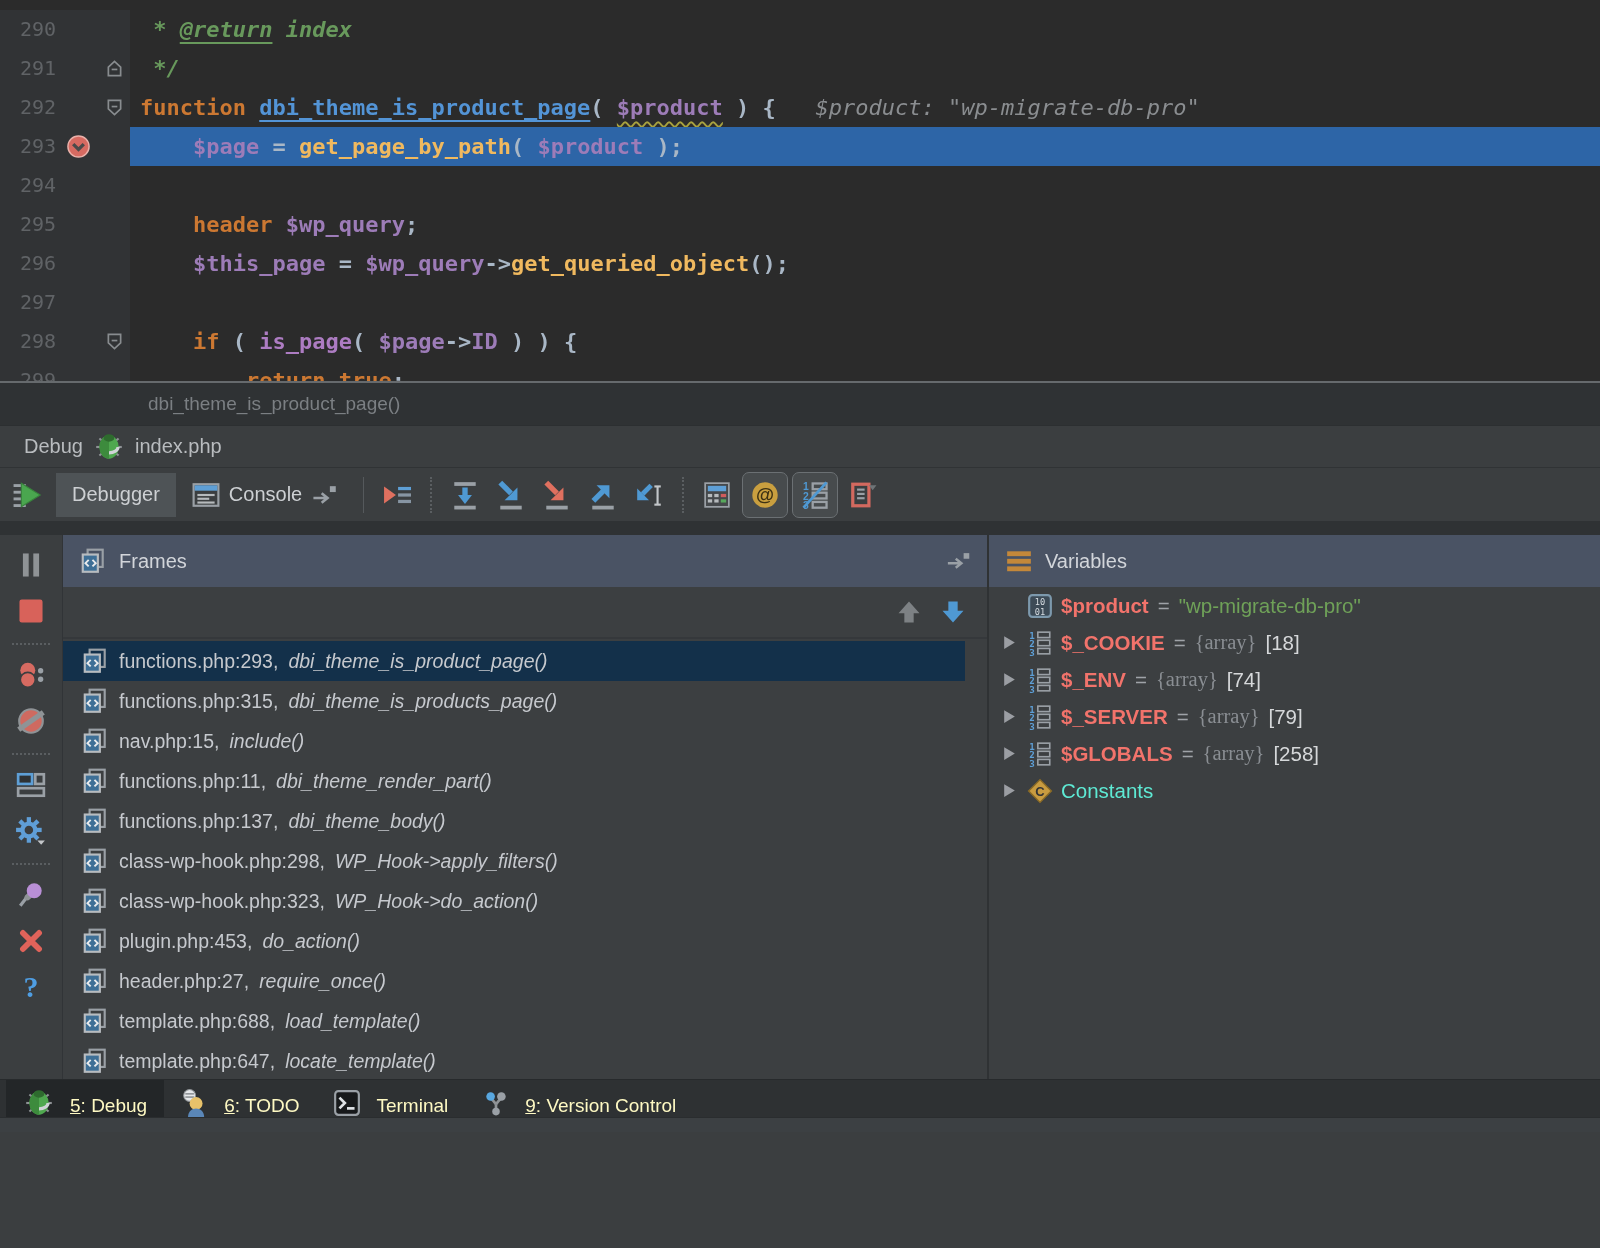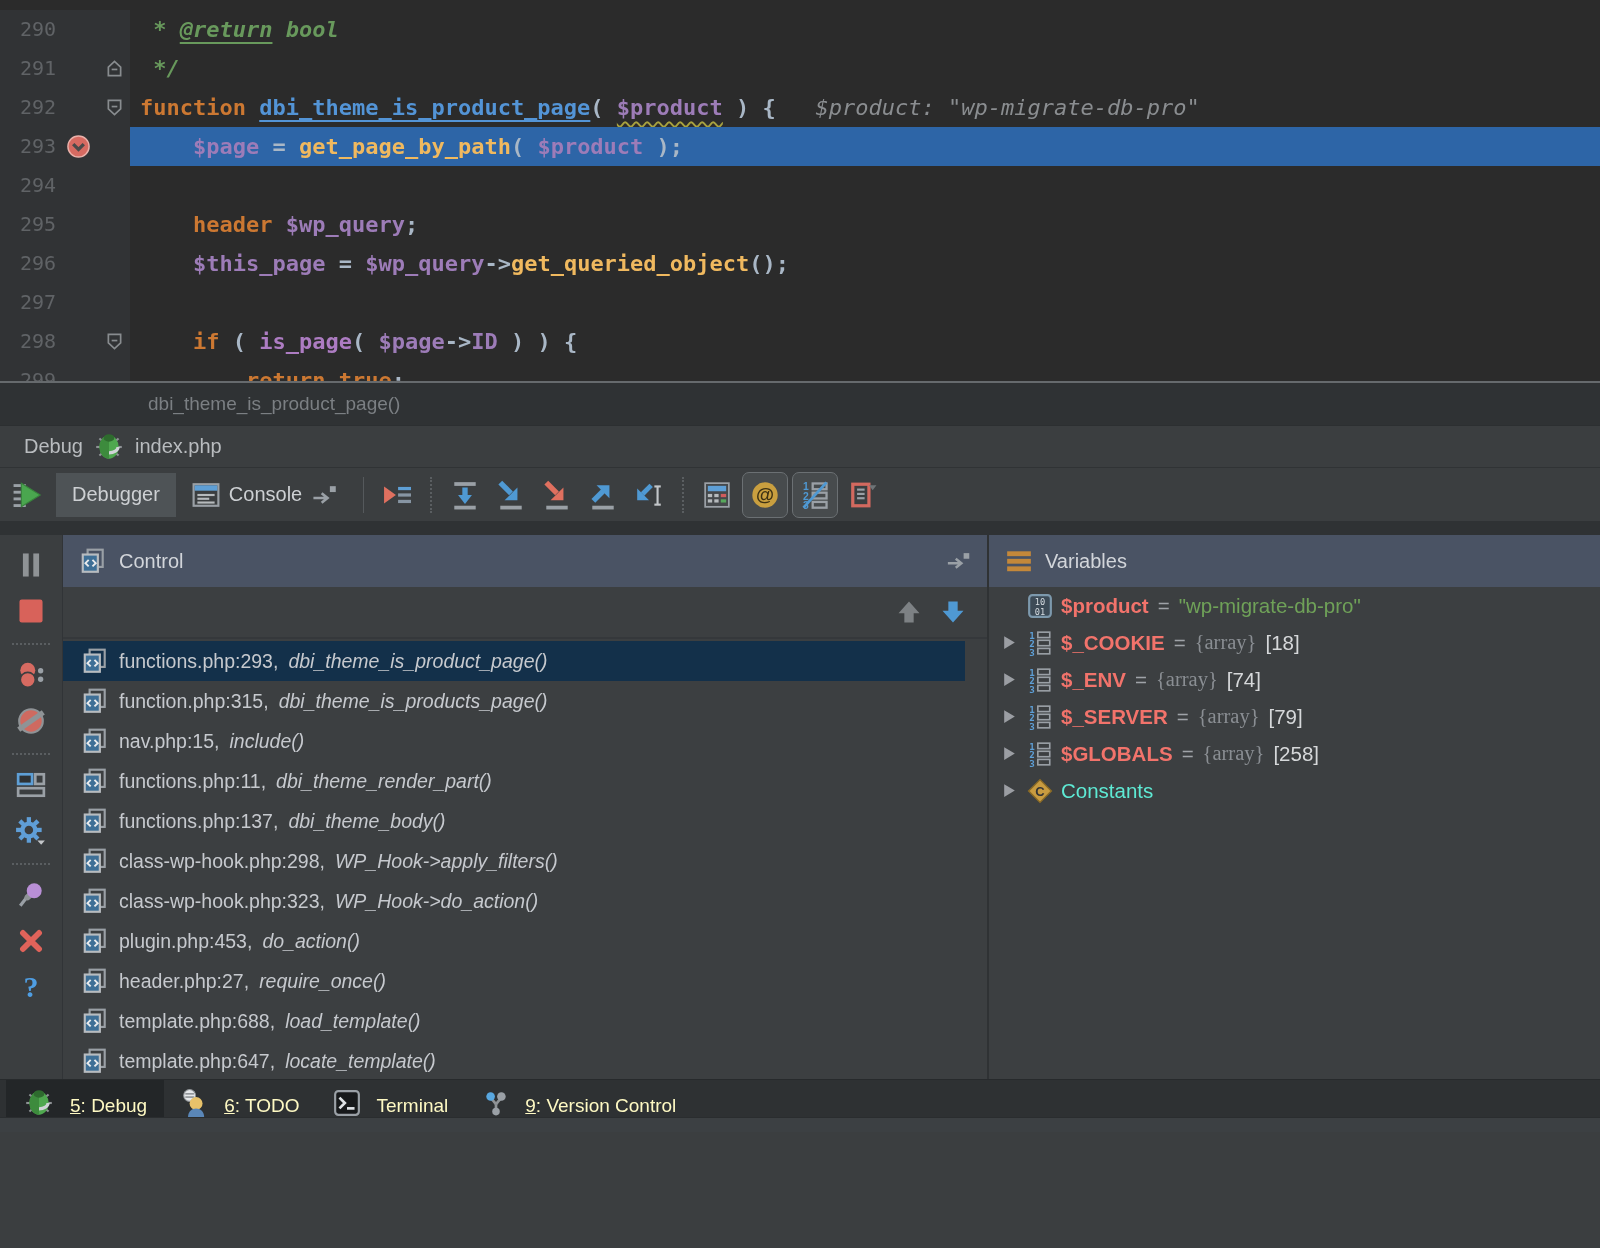--- a/index.html
+++ b/index.html
@@ -82,21 +82,21 @@
   .btab { display:flex; align-items:flex-end; gap:15px; padding:0 17px; color:#fef9c3; font-size:19px; }
   .btab.active { background:#232628; }
   .mn { text-decoration:underline; }
   .status-strip { height:15px; background:#3c4043; border-top:1px solid #2a2d2f; }
 </style>
 </head>
 <body>
 
 <div class="editor">
   <div>
-      <div class="line"><div class="gutter"><span class="num">290</span><span class="bpcell"></span><span class="foldcell"></span></div><div class="codecell"><span class="tk-doc"> * </span><span class="tk-doctag">@return</span><span class="tk-doc"> bool</span></div></div>
+      <div class="line"><div class="gutter"><span class="num">290</span><span class="bpcell"></span><span class="foldcell"></span></div><div class="codecell"><span class="tk-doc"> * </span><span class="tk-doctag">@return</span><span class="tk-doc"> index</span></div></div>
       <div class="line"><div class="gutter"><span class="num">291</span><span class="bpcell"></span><span class="foldcell"><svg width="17" height="19" viewBox="0 0 18 20">
               <path d="M2.5 17.5h13v-9L9 2.5l-6.5 6z" fill="none" stroke="#888c8f" stroke-width="1.8"></path>
               <line x1="6" y1="11" x2="12" y2="11" stroke="#888c8f" stroke-width="1.8"></line>
             </svg></span></div><div class="codecell"><span class="tk-doc"> */</span></div></div>
       <div class="line"><div class="gutter"><span class="num">292</span><span class="bpcell"></span><span class="foldcell"><svg width="17" height="19" viewBox="0 0 18 20">
               <path d="M2.5 2.5h13v9L9 17.5l-6.5-6z" fill="none" stroke="#888c8f" stroke-width="1.8"></path>
               <line x1="6" y1="9" x2="12" y2="9" stroke="#888c8f" stroke-width="1.8"></line>
             </svg></span></div><div class="codecell"><span class="tk-kw">function </span><span class="tk-fndecl">dbi_theme_is_product_page</span><span class="tk-punc">( </span><span class="tk-param">$product</span><span class="tk-punc"> ) {</span><span class="tk-hint">   $product: "wp-migrate-db-pro"</span></div></div>
       <div class="line hl"><div class="gutter"><span class="num">293</span><span class="bpcell"><svg width="25" height="25" viewBox="0 0 26 26">
               <circle cx="13" cy="13" r="11" fill="#d66a61" stroke="#e9b0a9" stroke-width="1.5"></circle>
@@ -401,21 +401,21 @@
 
   <div class="frames-panel">
     <div class="panel-header">
       <span class="ic">
           <svg width="28" height="28" viewBox="0 0 26 26">
             <rect x="8" y="2.5" width="14" height="16" fill="none" stroke="#9aa0a6" stroke-width="2"></rect>
             <rect x="3.5" y="7" width="14" height="16" fill="#3e6f96" stroke="#b8bcc0" stroke-width="2"></rect>
             <path d="M9 12l-3 3 3 3M12.5 12l3 3-3 3" stroke="#e8eaec" stroke-width="1.8" fill="none"></path>
           </svg>
         </span>
-      <span>Control</span>
+      <span>Frames</span>
       <span class="spacer"></span>
       <span class="ic">
           <svg width="26" height="18" viewBox="0 0 22 16">
             <rect x="16" y="1" width="5" height="5" fill="#9aa0a6"></rect>
             <path d="M2 10h11M9 6l5 4-5 4" stroke="#9aa0a6" stroke-width="2.2" fill="none"></path>
           </svg>
         </span>
     </div>
     <div class="frames-toolbar">
       <span class="ic">
@@ -442,21 +442,21 @@
           <span class="frame-fn">dbi_theme_is_product_page()</span>
         </div>
         <div class="frame-row">
           <span class="ic">
             <svg width="28" height="28" viewBox="0 0 26 26">
               <rect x="8" y="2.5" width="14" height="16" fill="none" stroke="#9aa0a6" stroke-width="2"></rect>
               <rect x="3.5" y="7" width="14" height="16" fill="#3e6f96" stroke="#b8bcc0" stroke-width="2"></rect>
               <path d="M9 12l-3 3 3 3M12.5 12l3 3-3 3" stroke="#e8eaec" stroke-width="1.8" fill="none"></path>
             </svg>
           </span>
-          <span class="frame-file">function.php:315, </span>
+          <span class="frame-file">functions.php:315, </span>
           <span class="frame-fn">dbi_theme_is_products_page()</span>
         </div>
         <div class="frame-row">
           <span class="ic">
             <svg width="28" height="28" viewBox="0 0 26 26">
               <rect x="8" y="2.5" width="14" height="16" fill="none" stroke="#9aa0a6" stroke-width="2"></rect>
               <rect x="3.5" y="7" width="14" height="16" fill="#3e6f96" stroke="#b8bcc0" stroke-width="2"></rect>
               <path d="M9 12l-3 3 3 3M12.5 12l3 3-3 3" stroke="#e8eaec" stroke-width="1.8" fill="none"></path>
             </svg>
           </span>

